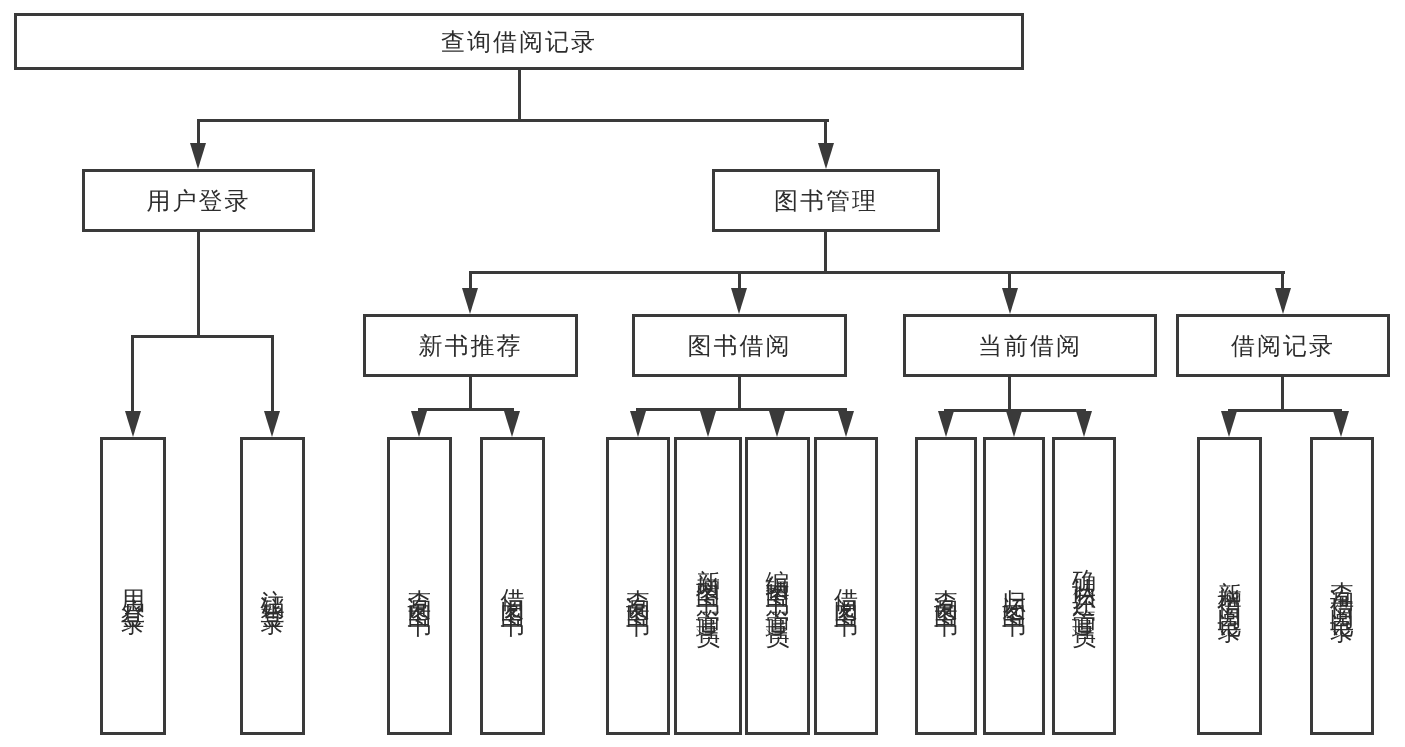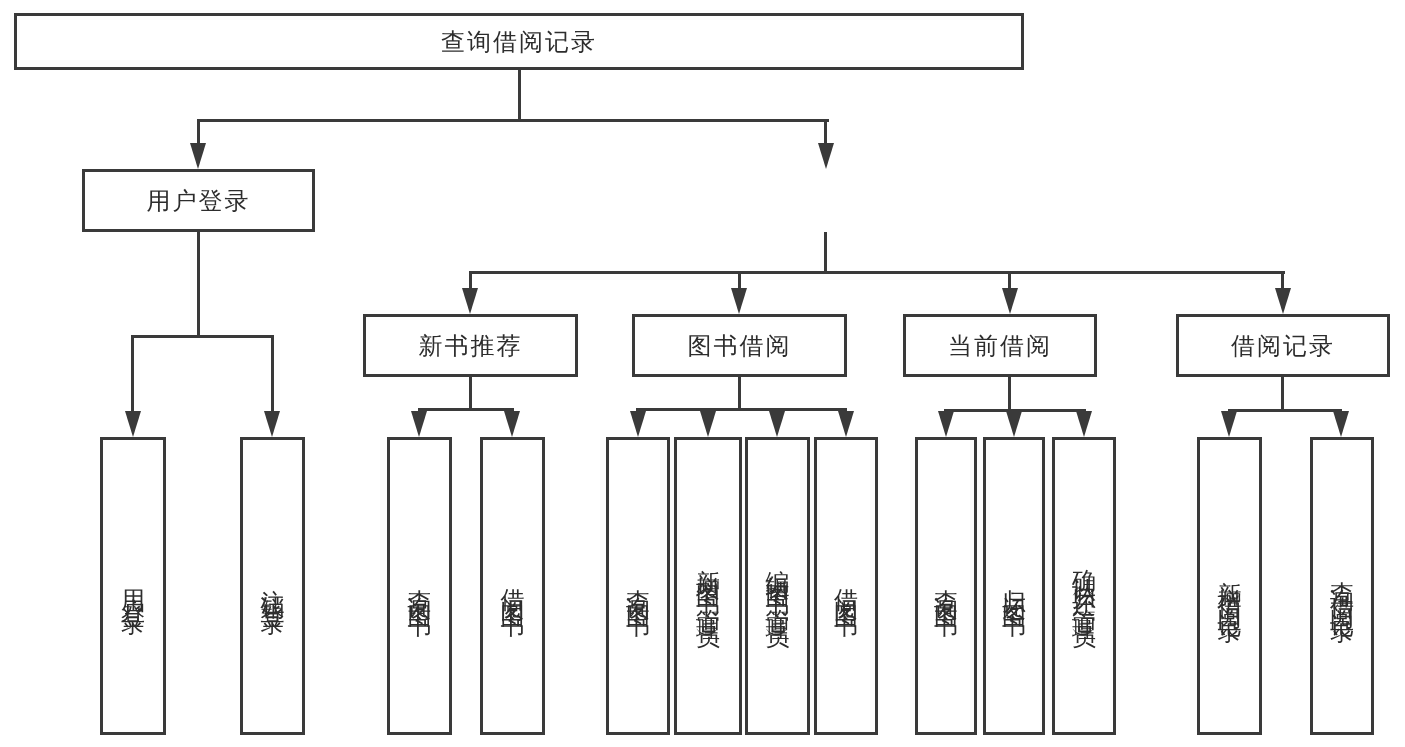--- a/index.html
+++ b/index.html
@@ -48,20 +48,21 @@
   <div>
     <div class="ln" style="left:518px;top:70px;width:3px;height:49px"></div>
     <div class="ln" style="left:197px;top:119px;width:632px;height:3px"></div>
     <div class="ln" style="left:197px;top:119px;width:3px;height:26px"></div>
     <div class="arr" style="left:190px;top:143px"></div>
     <div class="ln" style="left:824px;top:119px;width:3px;height:26px"></div>
     <div class="arr" style="left:818px;top:143px"></div>
   </div>
 
   <div class="box h" style="left:82px;top:169px;width:233px;height:63px">用户登录</div>
+  <div class="box h" style="left:712px;top:169px;width:228px;height:63px">图书管理</div>
 
   <div>
     <div class="ln" style="left:197px;top:232px;width:3px;height:103px"></div>
     <div class="ln" style="left:131px;top:335px;width:143px;height:3px"></div>
     <div class="ln" style="left:131px;top:335px;width:3px;height:78px"></div>
     <div class="arr" style="left:125px;top:411px"></div>
     <div class="ln" style="left:271px;top:335px;width:3px;height:78px"></div>
     <div class="arr" style="left:264px;top:411px"></div>
   </div>
 
@@ -73,21 +74,21 @@
     <div class="ln" style="left:738px;top:271px;width:3px;height:19px"></div>
     <div class="arr" style="left:731px;top:288px"></div>
     <div class="ln" style="left:1008px;top:271px;width:3px;height:19px"></div>
     <div class="arr" style="left:1002px;top:288px"></div>
     <div class="ln" style="left:1281px;top:271px;width:3px;height:19px"></div>
     <div class="arr" style="left:1275px;top:288px"></div>
   </div>
 
   <div class="box h" style="left:632px;top:314px;width:215px;height:63px">图书借阅</div>
   <div class="box h" style="left:363px;top:314px;width:215px;height:63px">新书推荐</div>
-  <div class="box h" style="left:903px;top:314px;width:194px;height:63px">当前借阅</div>
+  <div class="box h" style="left:903px;top:314px;width:254px;height:63px">当前借阅</div>
   <div class="box h" style="left:1176px;top:314px;width:214px;height:63px">借阅记录</div>
 
   <div>
     <div class="ln" style="left:469px;top:377px;width:3px;height:33px"></div>
     <div class="ln" style="left:418px;top:408px;width:96px;height:3px"></div>
     <div class="ln" style="left:418px;top:408px;width:3px;height:6px"></div>
     <div class="arr" style="left:411px;top:411px"></div>
     <div class="ln" style="left:511px;top:408px;width:3px;height:6px"></div>
     <div class="arr" style="left:504px;top:411px"></div>
   </div>

